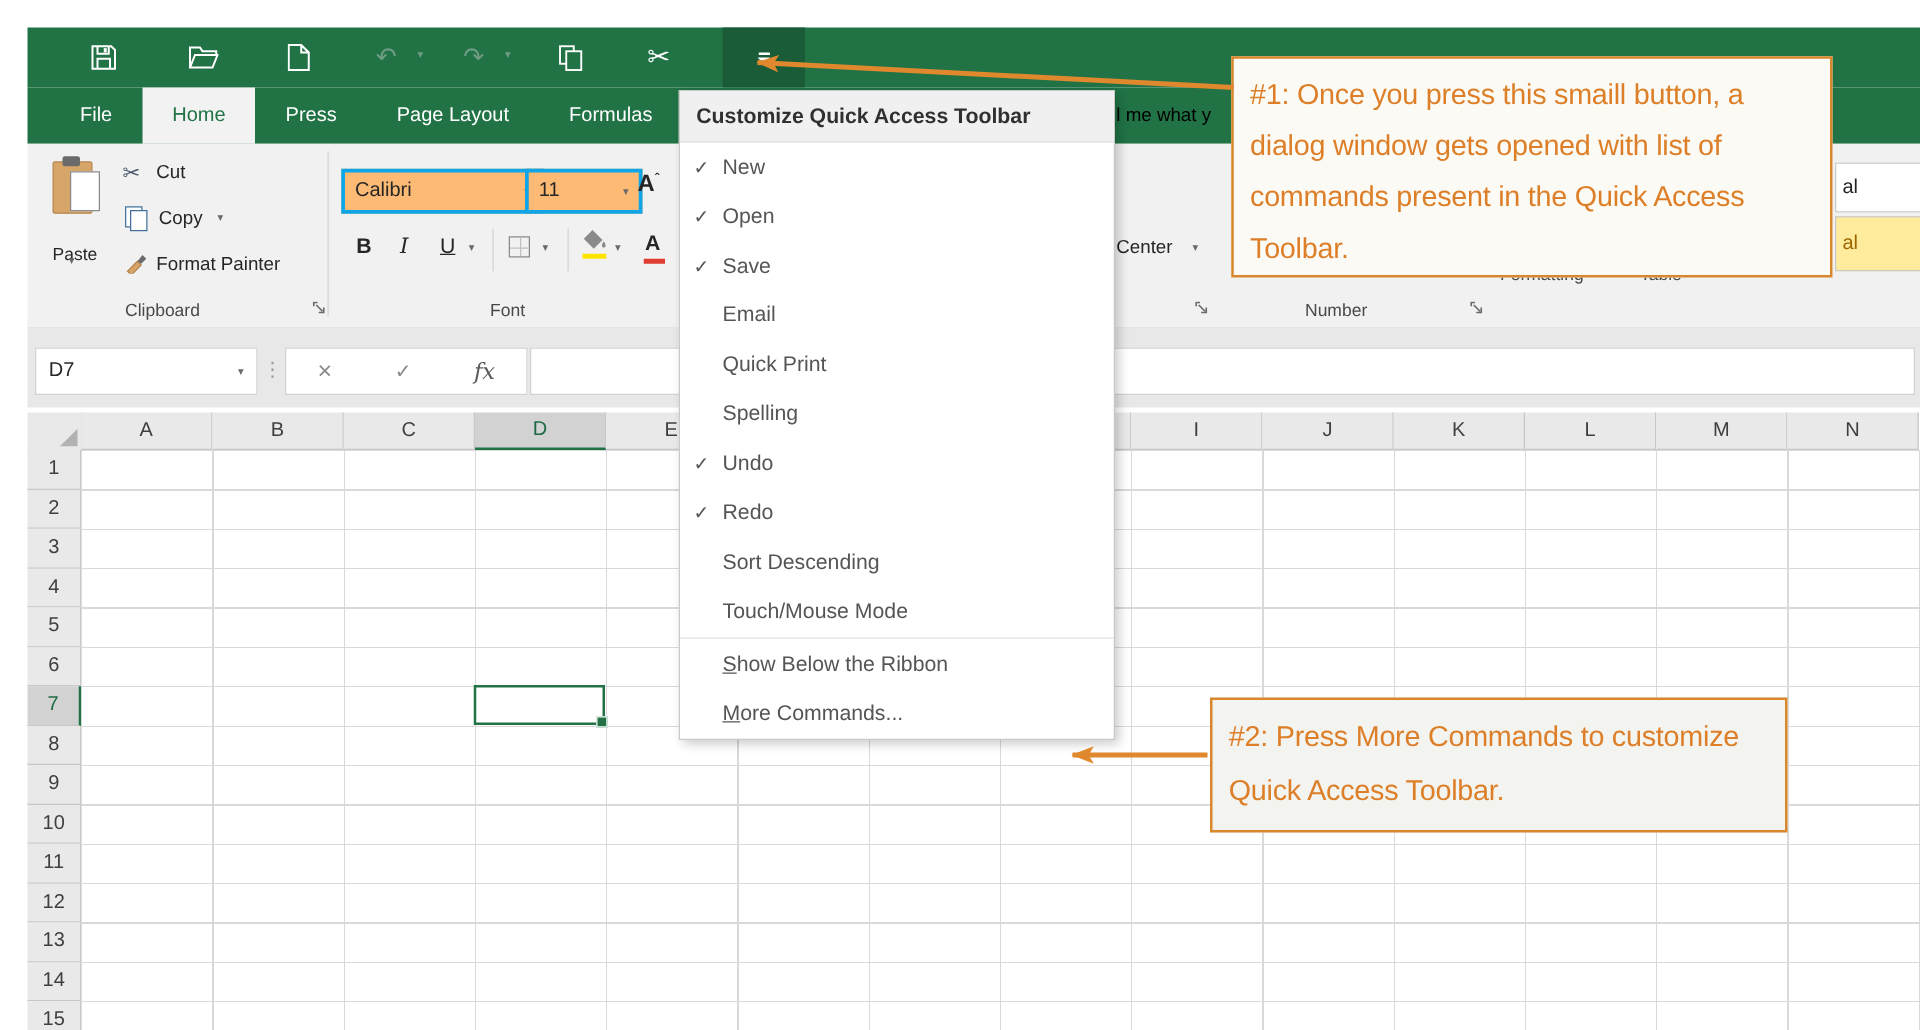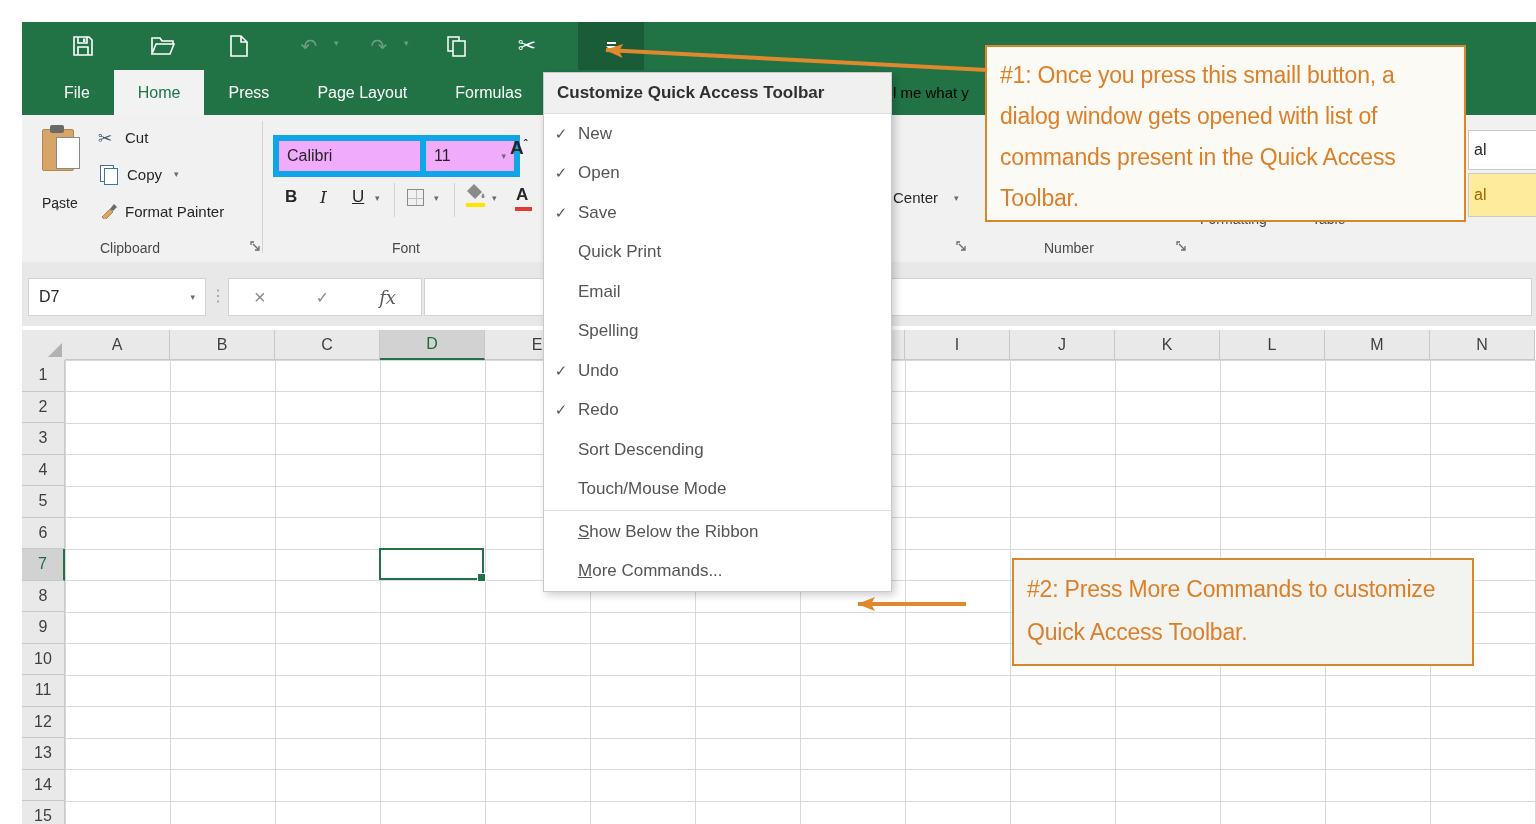--- a/index.html
+++ b/index.html
@@ -34,21 +34,21 @@
   .rtxt{position:absolute;font-size:15px;color:#262626;white-space:nowrap;}
   .small-dd{font-size:9px;color:#6a6a6a;}
   
   .paste-icn{position:absolute;left:20px;top:10px;width:40px;height:48px;}
   .clipbody{position:absolute;left:0;top:4px;width:30px;height:40px;background:#d8a569;border:1px solid #b4854f;border-radius:2px;}
   .clipclip{position:absolute;left:8px;top:0px;width:14px;height:8px;background:#6a6a6a;border-radius:2px;}
   .clippage{position:absolute;left:14px;top:12px;width:22px;height:30px;background:#ffffff;border:1px solid #8a8a8a;}
   
   .copy-icn span{position:absolute;width:12px;height:15px;background:#ffffff;border:1px solid #41719c;}
   
-  .combo{position:absolute;background:#f0abfc;border:6px solid #0ea5e9;font-size:16px;color:#262626;display:flex;align-items:center;padding:0 8px;justify-content:space-between;}
+  .combo{position:absolute;background:#fdba74;border:3px solid #0ea5e9;font-size:16px;color:#262626;display:flex;align-items:center;padding:0 8px;justify-content:space-between;}
   .biu{position:absolute;font-size:17px;color:#262626;}
   .redbar{position:absolute;width:17px;height:4px;background:#e03c32;}
   .yellowbar{position:absolute;width:19px;height:4px;background:#ffe400;}
   .border-icn{position:absolute;width:15px;height:15px;border:1px solid #8a8a8a;}
   .border-icn:before{content:"";position:absolute;left:50%;top:0;width:1px;height:100%;background:#c0c0c0;}
   .border-icn:after{content:"";position:absolute;top:50%;left:0;height:1px;width:100%;background:#c0c0c0;}
   .chip{position:absolute;left:1468px;width:68px;border:1px solid #c9c9c9;font-size:16px;display:flex;align-items:center;padding-left:5px;}
 
   
   .formularow{left:22px;top:262px;width:1514px;height:64px;background:#e8e8e8;}
@@ -77,21 +77,21 @@
   .menu{left:543px;top:72px;width:347px;background:#ffffff;border:1px solid #c9c9c9;box-shadow:3px 3px 8px rgba(0,0,0,.2);z-index:40;}
   .menu-hdr{height:40px;background:#f0f0f0;border-bottom:1px solid #e0e0e0;display:flex;align-items:center;padding-left:13px;font-size:17px;font-weight:bold;color:#303030;}
   .menu-item{height:39.5px;display:flex;align-items:center;font-size:17px;color:#555555;cursor:default;}
   .menu-item .chk{width:34px;text-align:center;font-size:15px;color:#555555;}
   .menu-sep{height:1px;background:#e0e0e0;margin:1px 0;}
   .menu-item u{text-decoration:underline;}
 
   
   .callout{position:absolute;border:2px solid #d8872c;color:#dd7f28;font-size:23px;line-height:41px;letter-spacing:-0.2px;padding:8px 13px;box-sizing:border-box;z-index:50;}
   .callout1{left:985px;top:45px;width:481px;height:177px;background:#fcfaf4;}
-  .callout2{left:968px;top:558px;width:462px;height:108px;background:#f3f3ef;line-height:43px;margin-left:44px;}
+  .callout2{left:968px;top:558px;width:462px;height:108px;background:#f3f3ef;line-height:43px;}
   .arrows{position:absolute;left:0;top:0;width:1536px;height:824px;z-index:60;pointer-events:none;}
 </style>
 </head>
 <body>
 
 <div class="stage">
 
   <div class="abs titlebar">
     <div class="qat-btn" style="left:38px">
       <svg width="22" height="22" viewBox="0 0 22 22">
@@ -295,25 +295,25 @@
         <div class="menu-item">
           <span class="chk">✓</span>
           <span>Open</span>
         </div>
         <div class="menu-item">
           <span class="chk">✓</span>
           <span>Save</span>
         </div>
         <div class="menu-item">
           <span class="chk"></span>
+          <span>Email</span>
+        </div>
+        <div class="menu-item">
+          <span class="chk"></span>
           <span>Quick Print</span>
-        </div>
-        <div class="menu-item">
-          <span class="chk"></span>
-          <span>Email</span>
         </div>
         <div class="menu-item">
           <span class="chk"></span>
           <span>Spelling</span>
         </div>
         <div class="menu-item">
           <span class="chk">✓</span>
           <span>Undo</span>
         </div>
         <div class="menu-item">

